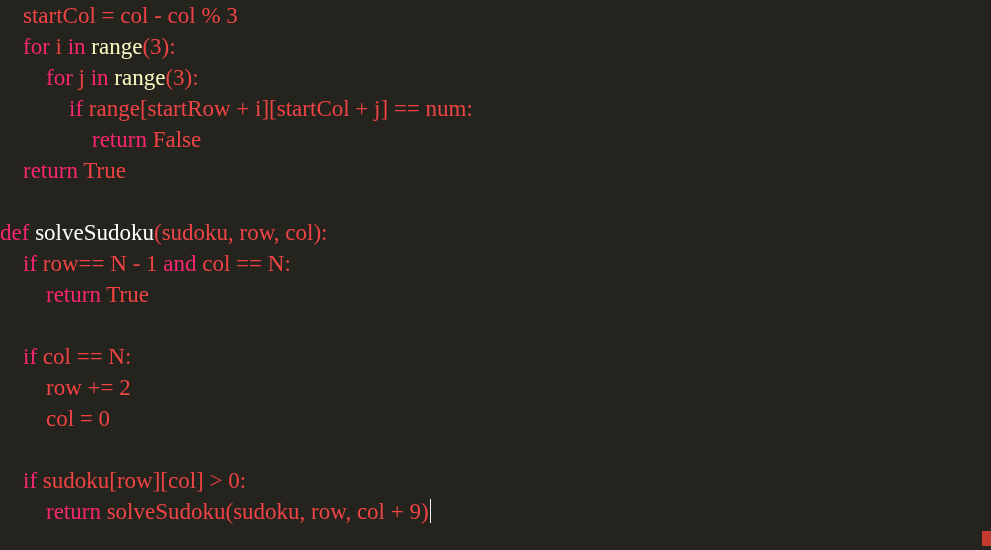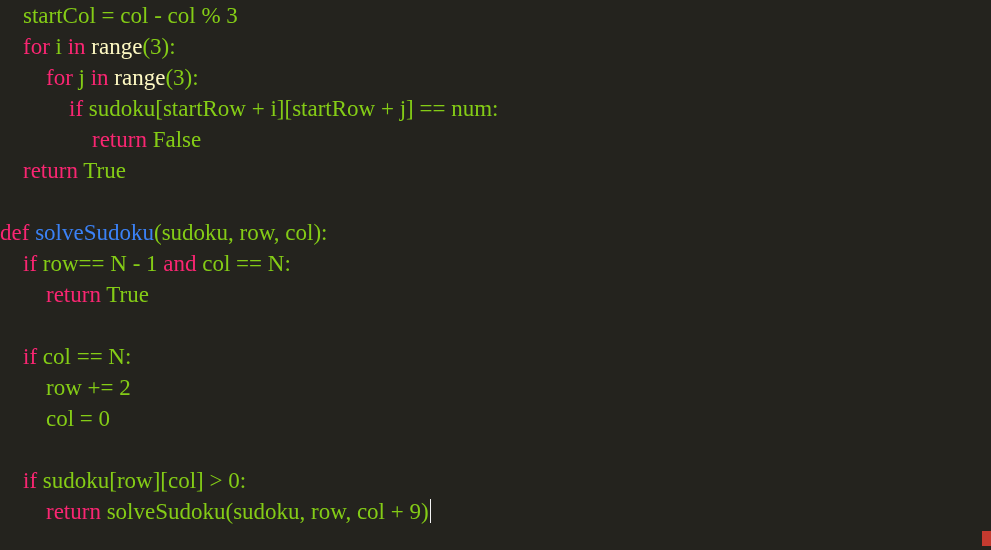--- a/index.html
+++ b/index.html
@@ -13,23 +13,23 @@
   pre.code {
     margin: 0;
     padding: 0 0 0 0;
     font-family: "Times New Roman", Times, serif;
     font-size: 23px;
     line-height: 31px;
     color: #f3f3f3;
     white-space: pre;
   }
   .tok-kw   { color: #f92672; } 
-  .tok-fn   { color: #3b82f6; } 
+  .tok-fn   { color: #ffffff; } 
   .tok-call { color: #fef9c3; } 
-  .tok-text { color: #84cc16; } 
+  .tok-text { color: #ef4444; } 
   .caret {
     display: inline-block;
     width: 1px;
     height: 24px;
     background: #f3f3f3;
     vertical-align: -4px;
     margin-left: 1px;
   }
   .red-marker {
     position: absolute;
@@ -45,21 +45,21 @@
     height: 550px;
   }
 </style>
 </head>
 <body>
 
 <div class="stage">
   <pre class="code" id="code"><span><span class="tok-text">    startCol = col - col % 3</span></span>
 <span><span class="tok-text">    </span><span class="tok-kw">for</span><span class="tok-text"> i </span><span class="tok-kw">in</span><span class="tok-text"> </span><span class="tok-call">range</span><span class="tok-text">(3):</span></span>
 <span><span class="tok-text">        </span><span class="tok-kw">for</span><span class="tok-text"> j </span><span class="tok-kw">in</span><span class="tok-text"> </span><span class="tok-call">range</span><span class="tok-text">(3):</span></span>
-<span><span class="tok-text">            </span><span class="tok-kw">if</span><span class="tok-text"> sudoku[startRow + i][startRow + j] == num:</span></span>
+<span><span class="tok-text">            </span><span class="tok-kw">if</span><span class="tok-text"> range[startRow + i][startCol + j] == num:</span></span>
 <span><span class="tok-text">                </span><span class="tok-kw">return</span><span class="tok-text"> False</span></span>
 <span><span class="tok-text">    </span><span class="tok-kw">return</span><span class="tok-text"> True</span></span>
 <span></span>
 <span><span class="tok-kw">def</span><span class="tok-text"> </span><span class="tok-fn">solveSudoku</span><span class="tok-text">(sudoku, row, col):</span></span>
 <span><span class="tok-text">    </span><span class="tok-kw">if</span><span class="tok-text"> row== N - 1 </span><span class="tok-kw">and</span><span class="tok-text"> col == N:</span></span>
 <span><span class="tok-text">        </span><span class="tok-kw">return</span><span class="tok-text"> True</span></span>
 <span></span>
 <span><span class="tok-text">    </span><span class="tok-kw">if</span><span class="tok-text"> col == N:</span></span>
 <span><span class="tok-text">        row += 2</span></span>
 <span><span class="tok-text">        col = 0</span></span>

